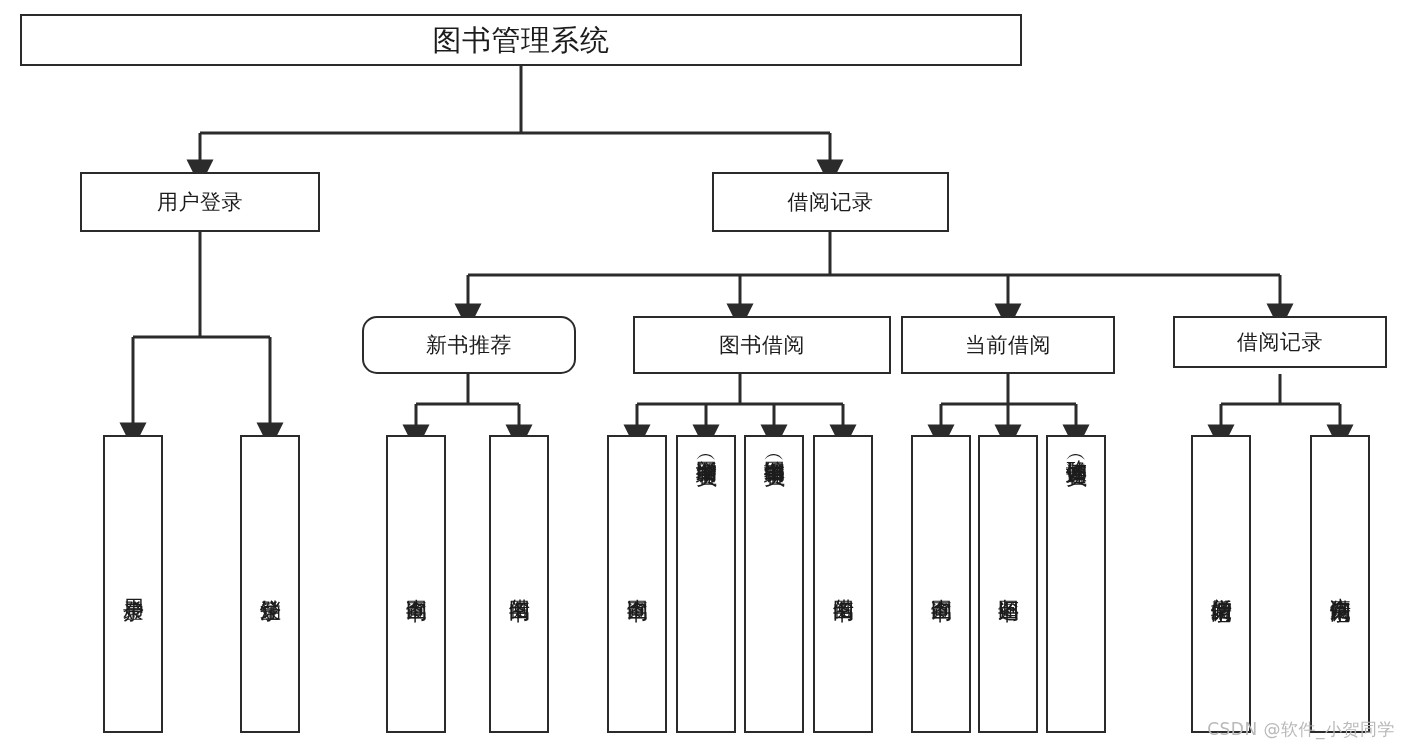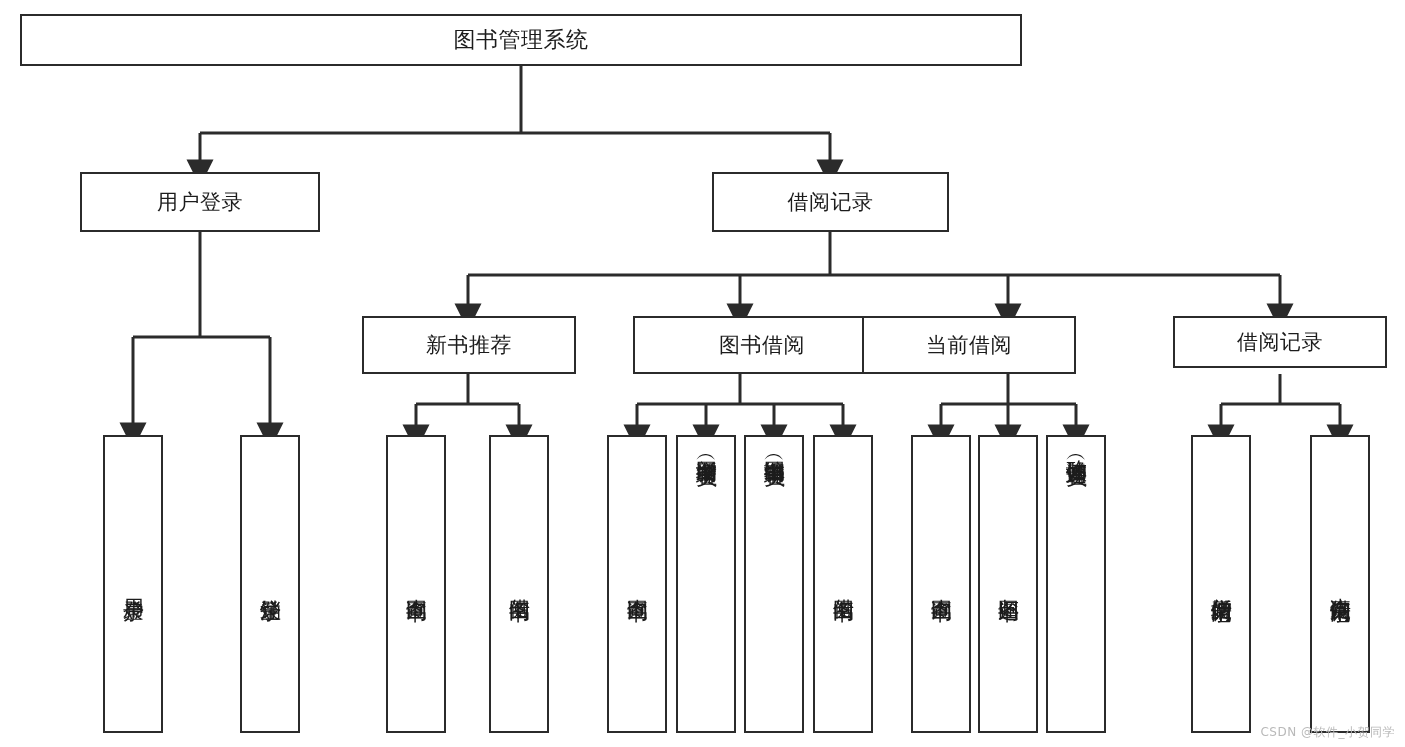--- a/index.html
+++ b/index.html
@@ -56,27 +56,27 @@
     font-size: 21px;
     line-height: 1.18;
     letter-spacing: 1px;
     white-space: nowrap;
   }
   .node.vertical.centered {
     align-items: center;
     padding-top: 0;
   }
   #root-node .node-label {
-    font-size: 22px;
+    font-size: 29px;
   }
   #watermark {
     position: absolute;
     right: 10px;
     bottom: 6px;
-    font-size: 12px;
+    font-size: 17px;
     color: #b9b9b9;
     letter-spacing: 0.5px;
     white-space: nowrap;
     user-select: none;
   }
 </style>
 </head>
 <body>
 
 <div id="diagram-root">
@@ -135,27 +135,27 @@
     <span class="node-label">图书管理系统</span>
   </div>
 
   <div class="node horizontal" style="left:80px; top:172px; width:240px; height:60px;">
     <span class="node-label">用户登录</span>
   </div>
   <div class="node horizontal" style="left:712px; top:172px; width:237px; height:60px;">
     <span class="node-label">借阅记录</span>
   </div>
 
-  <div class="node horizontal" style="left:362px; top:316px; width:214px; height:58px;">
+  <div class="node horizontal" style="left:362px; top:316px; width:214px; height:58px;border-radius:15px;">
     <span class="node-label">新书推荐</span>
   </div>
   <div class="node horizontal" style="left:633px; top:316px; width:258px; height:58px;">
     <span class="node-label">图书借阅</span>
   </div>
-  <div class="node horizontal" style="left:862px; top:316px; width:214px; height:58px;">
+  <div class="node horizontal" style="left:901px; top:316px; width:214px; height:58px;">
     <span class="node-label">当前借阅</span>
   </div>
   <div class="node horizontal" style="left:1173px; top:316px; width:214px; height:52px;">
     <span class="node-label">借阅记录</span>
   </div>
 
   <div class="node vertical centered" style="left:103px; top:435px; width:60px; height:298px;">
     <span class="node-label">用户登录</span>
   </div>
   <div class="node vertical centered" style="left:240px; top:435px; width:60px; height:298px;">

